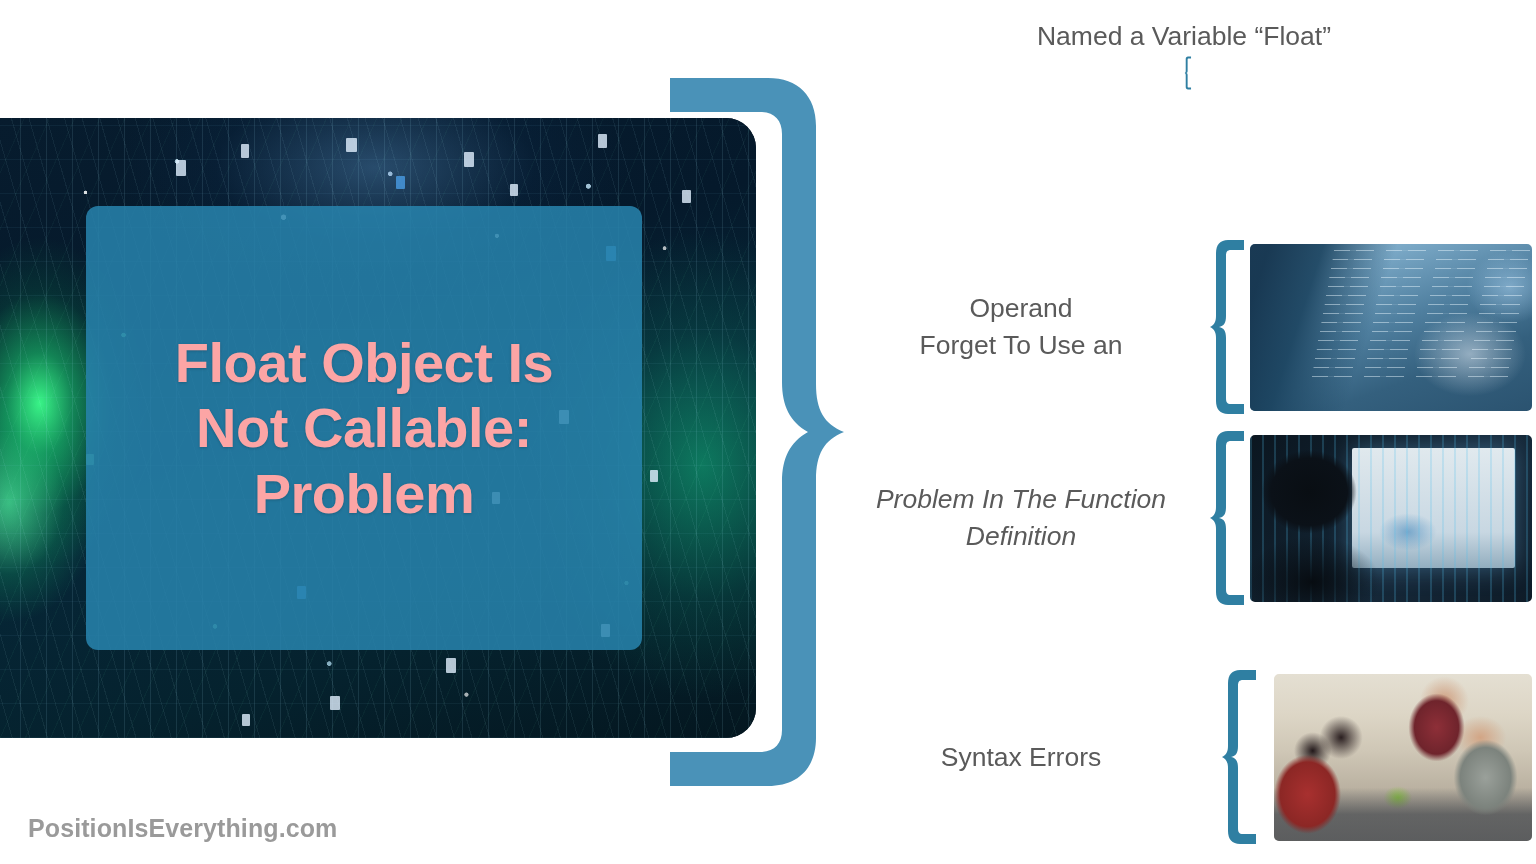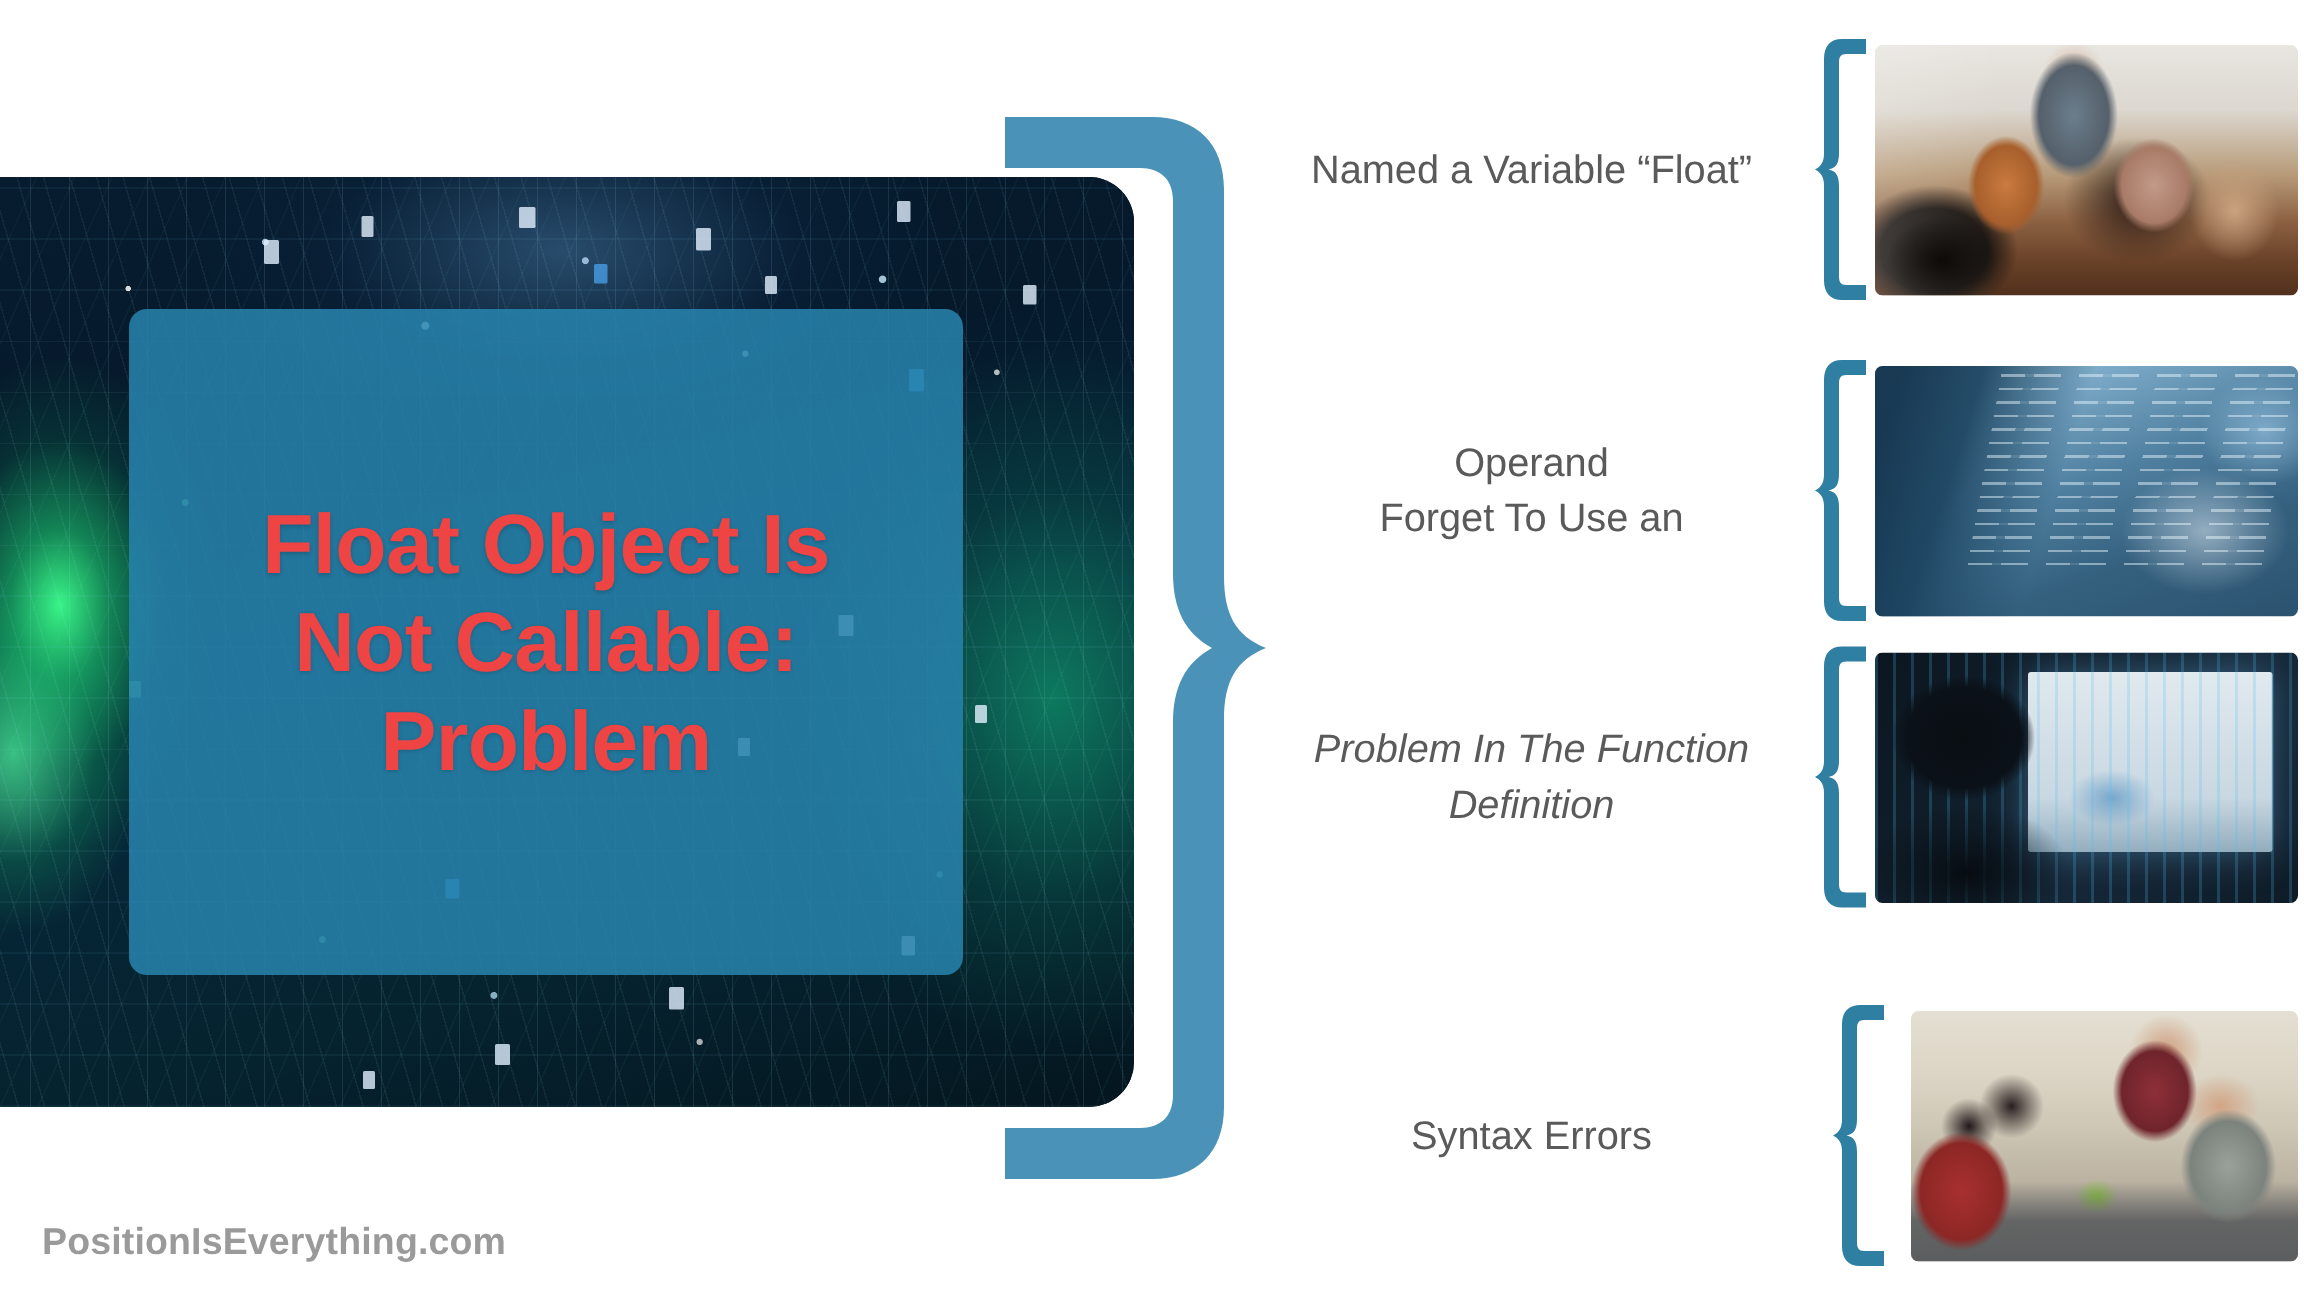--- a/index.html
+++ b/index.html
@@ -103,21 +103,21 @@
   .hero-title {
     position: absolute;
     left: 92px;
     top: 88px;
     width: 556px;
     height: 444px;
     display: flex;
     align-items: center;
     justify-content: center;
     text-align: center;
-    color: #ef4444;
+    color: #fca5a5;
     font-size: 56px;
     line-height: 1.17;
     font-weight: 700;
     letter-spacing: -0.5px;
     padding: 0 32px;
     text-shadow: 0 1px 3px rgba(0,0,0,0.18);
   }
 
   
   .big-brace {
@@ -312,21 +312,21 @@
              C 126 690 134 682 134 668
              L 134 420
              C 134 396 142 380 160 370
              C 142 360 134 344 134 320
              L 134 72
              C 134 58 126 50 112 50
              L 22 50
              Z" fill="#4a92b8"></path>
   </svg>
 
-  <div class="row" style="top:18px;">
+  <div class="row" style="top:18px;flex-direction:column;">
     <div class="row-label">
       <div>Named a Variable “Float”</div>
     </div>
     <svg class="row-brace" viewBox="0 0 36 190">
       <path d="M 34 8 L 18 8 C 10 8 6 13 6 21 L 6 84 C 6 90 4 93 0 95 C 4 97 6 100 6 106 L 6 169 C 6 177 10 182 18 182 L 34 182 L 34 172 L 21 172 C 17 172 16 170 16 166 L 16 106 C 16 99 14 96 9 95 C 14 94 16 91 16 84 L 16 24 C 16 20 17 18 21 18 L 34 18 Z" fill="#2f7fa2"></path>
     </svg>
     <div class="row-photo ph1"></div>
   </div>
 
   <div class="row" style="top:232px;">

